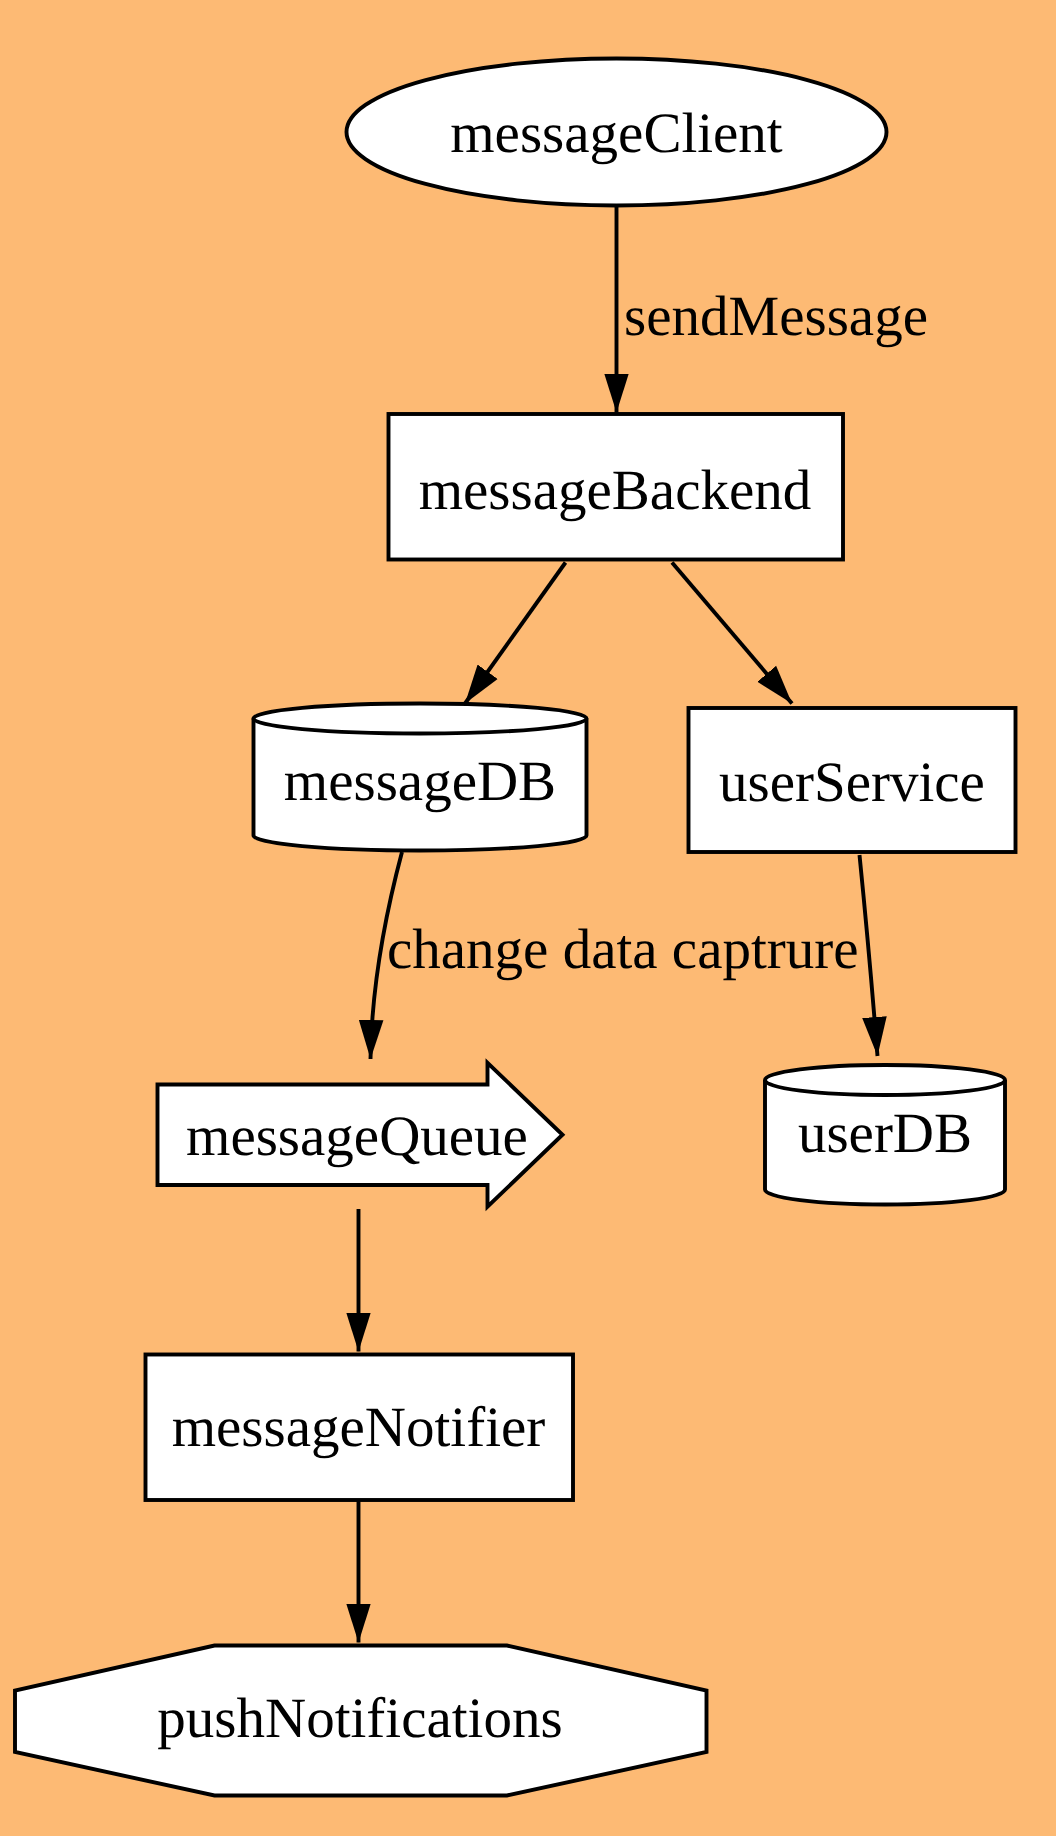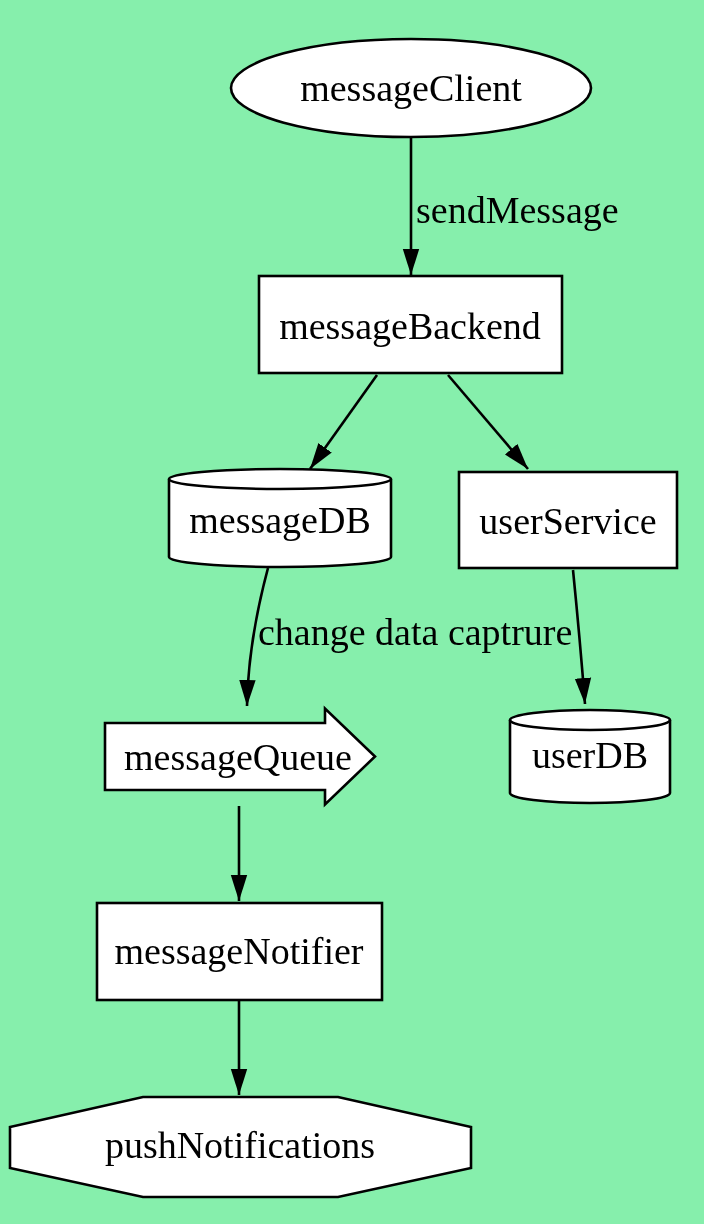--- a/index.html
+++ b/index.html
@@ -4,21 +4,21 @@
 <style>
   html, body {
     margin: 0;
     padding: 0;
     background: #ffffff;
   }
   .canvas {
     position: relative;
     width: 704px;
     height: 1224px;
-    background: #86efac;
+    background: #fdba74;
     overflow: hidden;
   }
   svg { display: block; }
   .node-shape {
     fill: #ffffff;
     stroke: #000000;
     stroke-width: 2.6;
   }
   .inner-line {
     fill: none;

